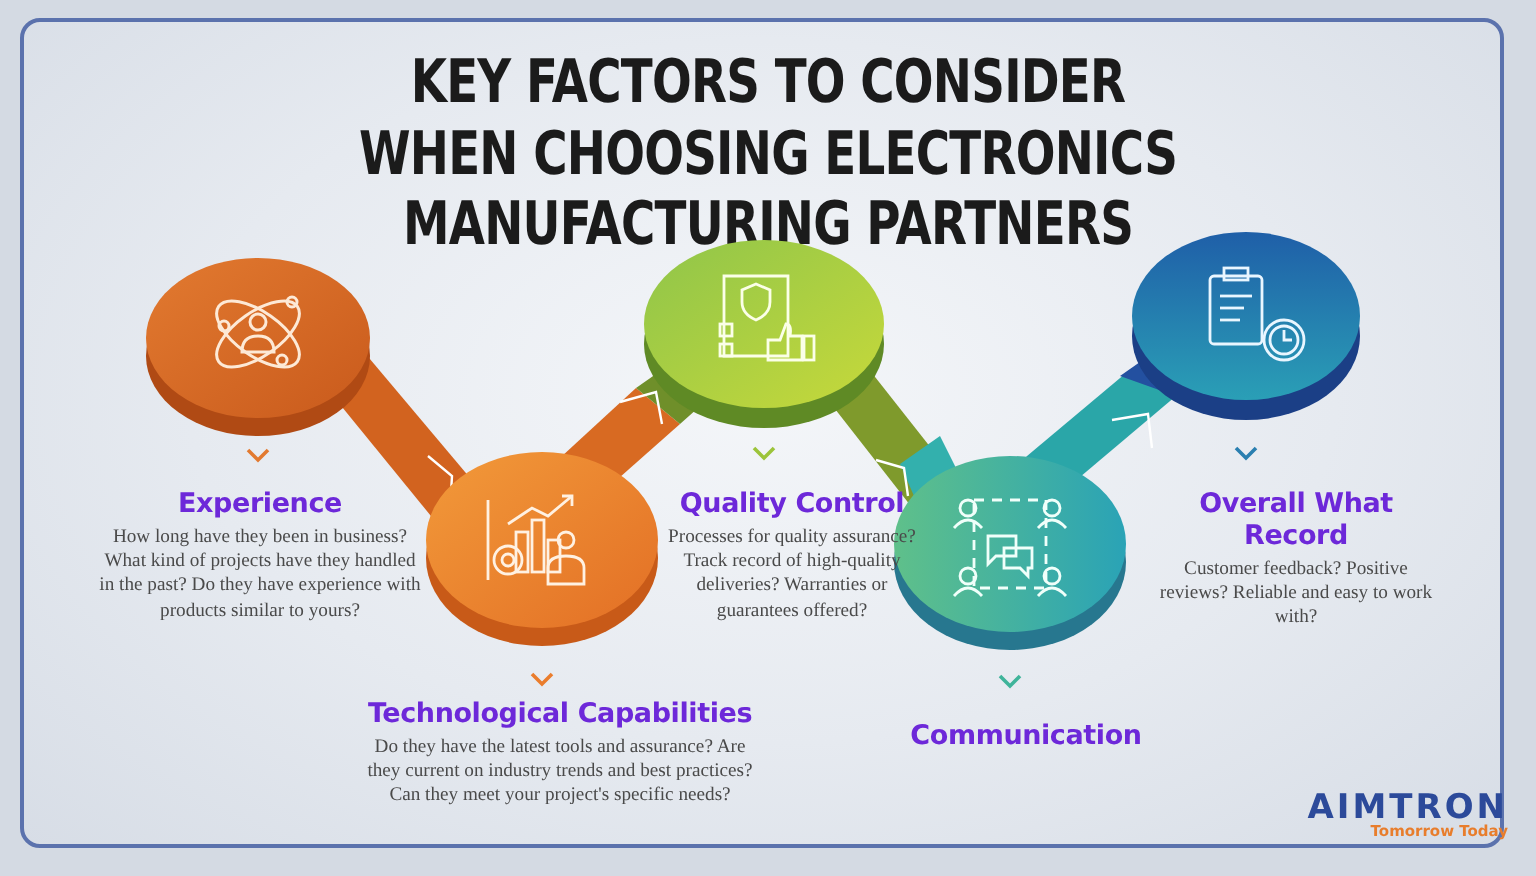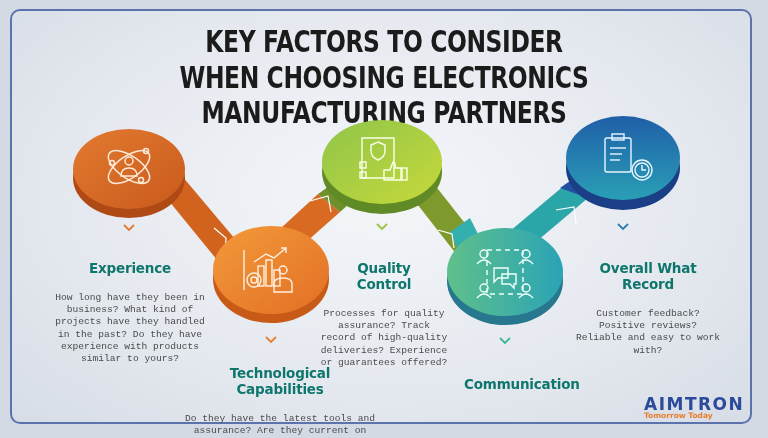--- a/index.html
+++ b/index.html
@@ -19,28 +19,28 @@
     position:absolute; left:0; width:768px; text-align:center;
     font-family:"DejaVu Sans", sans-serif; font-weight:bold;
     color:#1b1b1b; letter-spacing:-0.5px;
     transform:scaleX(0.78); transform-origin:center;
   }
   .t1 { top:24px; font-size:30px; }
   .t2 { top:60px; font-size:30px; }
   svg.diagram { position:absolute; left:0; top:0; }
   .block { position:absolute; text-align:center; }
   .block h3 {
-    margin:16px; font-size:13.5px; font-weight:bold; color:#0f766e;
+    margin:0; font-size:13.5px; font-weight:bold; color:#6d28d9;
     font-family:"DejaVu Sans", sans-serif; letter-spacing:-0.2px;text-align:center;
   }
   .block p {
     margin:3px 0 0 0; font-size:9.6px; line-height:12.2px; color:#4a4a4a;
-    font-family:Liberation Mono, monospace;
-  }
-  .logo { position:absolute; left:644px; top:394px; text-align:left; width:110px; }
+    font-family:Liberation Serif, serif;
+  }
+  .logo { position:absolute; left:644px; top:394px; text-align:right; width:110px; }
   .logo .brand {
     font-family:"DejaVu Sans", sans-serif; font-weight:bold; font-size:17px;
     color:#2c4a9a; letter-spacing:1.5px;
   }
   .logo .tag {
     font-family:"DejaVu Sans", sans-serif; font-weight:bold; font-size:7.5px;
     color:#e87d2c; margin-top:-3px; display:block;
   }
 </style>
 </head>
@@ -182,23 +182,23 @@
 <div class="block" style="left:48px; top:244px; width:164px;">
   <h3>Experience</h3>
   <p>How long have they been in business? What kind of projects have they handled in the past? Do they have experience with products similar to yours?</p>
 </div>
 
 <div class="block" style="left:182px; top:349px; width:196px;">
   <h3>Technological Capabilities</h3>
   <p>Do they have the latest tools and assurance? Are they current on industry trends and best practices? Can they meet your project's specific needs?</p>
 </div>
 
-<div class="block" style="left:318px; top:244px; width:132px;">
+<div class="block" style="left:330px; top:244px; width:132px;">
   <h3>Quality Control</h3>
-  <p>Processes for quality assurance? Track record of high-quality deliveries? Experience or guarantees offered?</p>
+  <p>Processes for quality assurance? Track record of high-quality deliveries? Warranties or guarantees offered?</p>
 </div>
 
 <div class="block" style="left:448px; top:360px; width:130px;">
   <h3>Communication</h3>
 </div>
 
 <div class="block" style="left:574px; top:244px; width:148px;">
   <h3>Overall What Record</h3>
   <p>Customer feedback? Positive reviews? Reliable and easy to work with?</p>
 </div>

